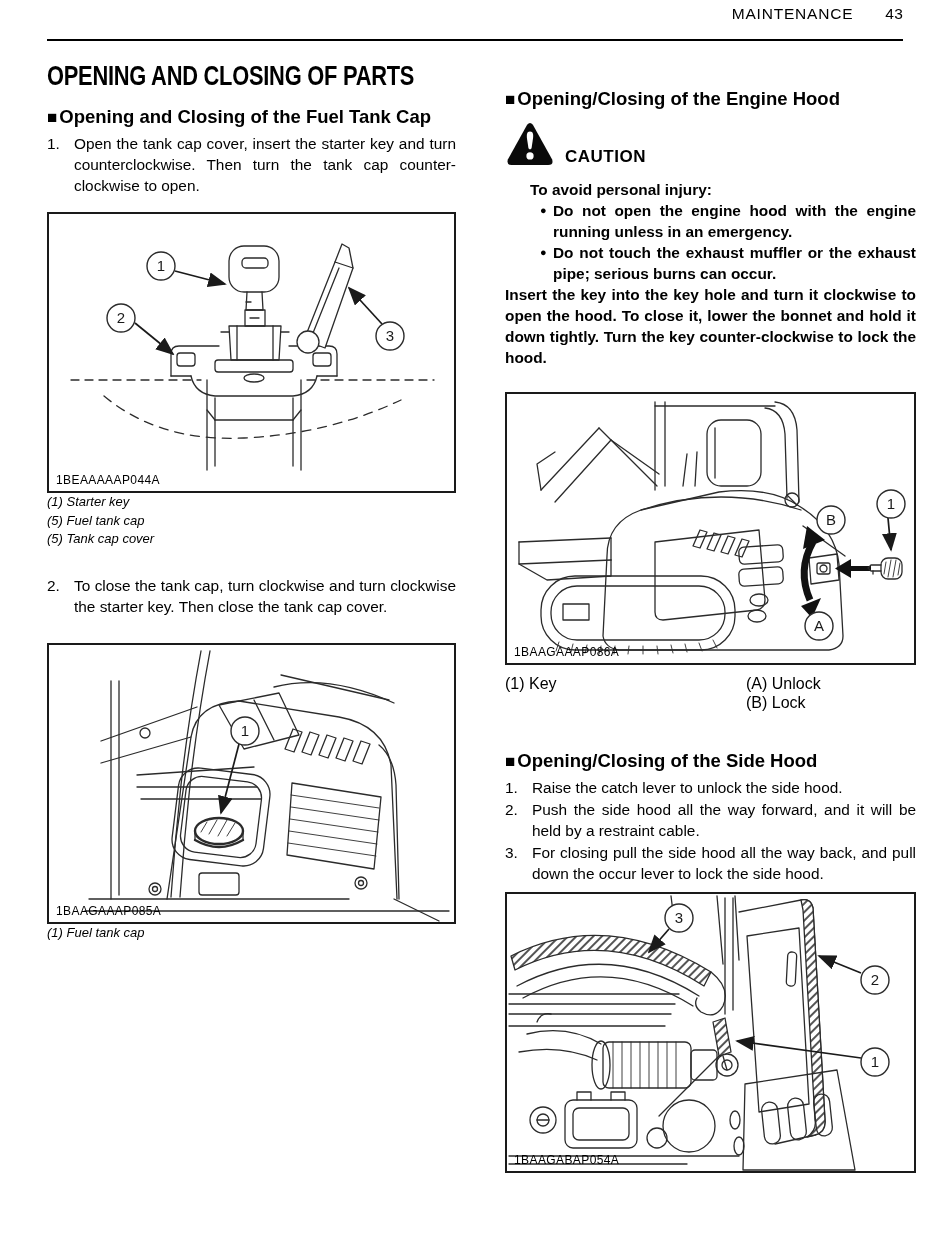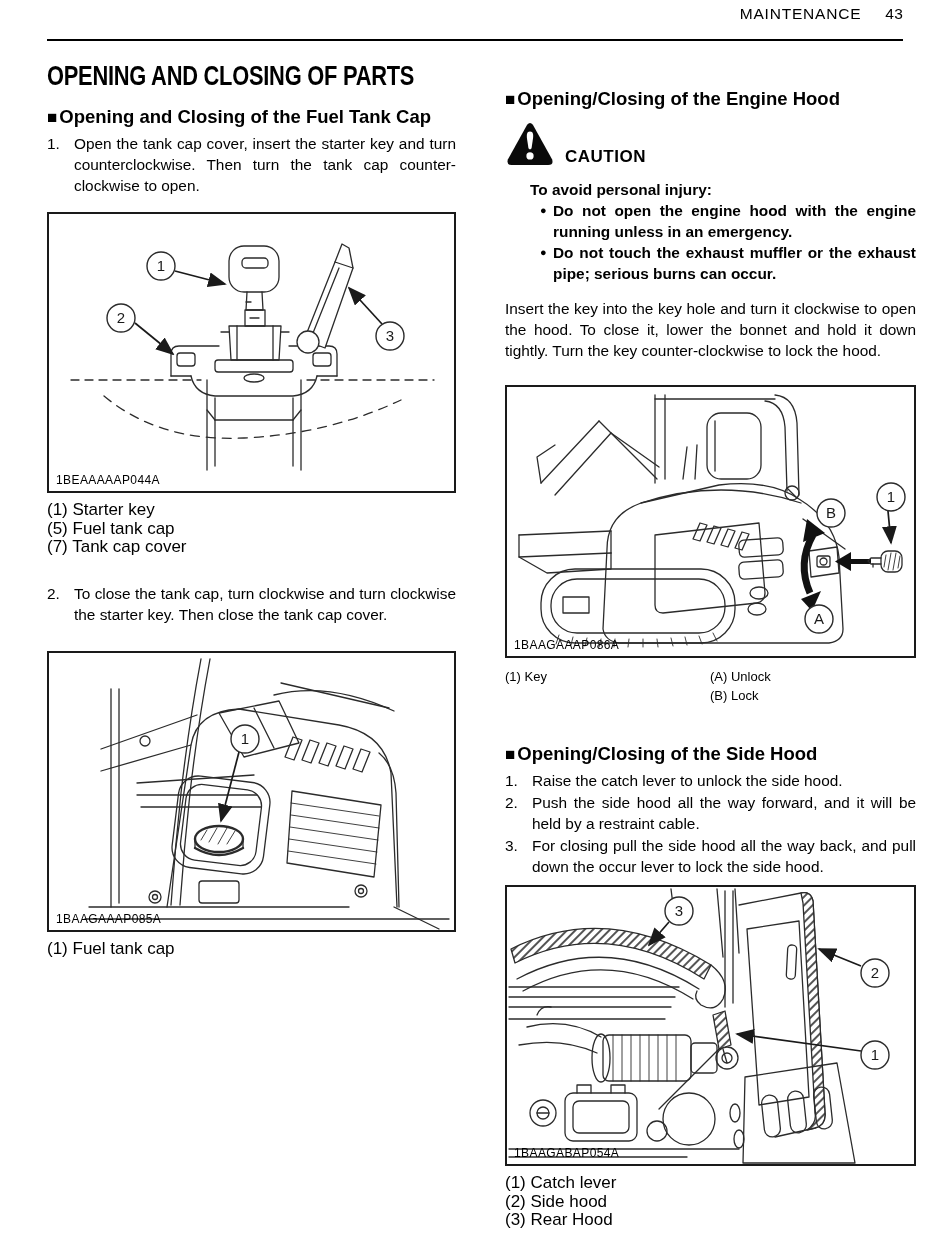--- a/index.html
+++ b/index.html
@@ -3,21 +3,21 @@
 <meta charset="utf-8">
 <style>
   html,body { margin:0; padding:0; background:#fff; }
   .page {
     position:relative; width:950px; height:1257px; background:#fff; color:#000;
     font-family:"Liberation Sans", sans-serif; overflow:hidden;
   }
   
   .header-meta { position:absolute; top:5px; left:47px; width:856px; text-align:right;
     font-size:15.5px; letter-spacing:0.8px; }
-  .header-meta .page-num { margin-left:24px; letter-spacing:0.2px; }
+  .header-meta .page-num { margin-left:32px; letter-spacing:0.2px; }
   .header-rule { position:absolute; top:39px; left:47px; width:856px; height:2px; background:#000; }
 
   .col { position:absolute; top:54px; }
   .col-left  { left:47px;  width:409px; }
   .col-right { left:505px; width:411px; top:88px; }
 
   .page-title { margin:6px 0 0 0; font-size:28px; font-weight:bold; white-space:nowrap;
     transform:scaleX(0.78); transform-origin:left center; letter-spacing:-0.3px; }
 
   .section-heading { margin:0; font-size:18.5px; font-weight:bold; white-space:nowrap;
@@ -29,39 +29,39 @@
   .body-text { font-size:15.4px; line-height:21px; }
   .step { display:flex; margin-top:5px; }
   .step + .step { margin-top:1px; }
   .step-num { width:27px; flex:none; }
   .step-text { flex:1; text-align:justify; }
 
   .figure { position:relative; border:2px solid #1a1a1a; background:#fff; }
   .figure svg { display:block; }
   .fig-caption { position:absolute; left:7px; bottom:4px; font-size:12px; letter-spacing:0.4px;text-align:right; }
 
-  .legend { margin-top:8px; font-size:17px; line-height:18.5px; }
-  .legend-row { display:flex; margin-top:10px; font-size:13px; line-height:18.5px; }
+  .legend { font-size:13px; line-height:18.5px;font-style:italic; }
+  .legend-row { display:flex; margin-top:10px; font-size:16px; line-height:18.5px;gap:36px; }
   .legend-col1 { width:205px; }
 
   #fig1 { margin-top:16px; }
   #fig2 { margin-top:26px; }
   #fig3 { margin-top:24px; }
   #fig4 { margin-top:8px; }
   .step2-block { margin-top:26px; }
 
   .caution-head { display:flex; align-items:flex-end; margin-top:11px; height:46px; }
   .caution-icon svg { width:50px; height:46px; display:block; }
   .caution-label { font-size:17px; font-weight:bold; line-height:1; margin-left:10px;
     padding-bottom:2px; letter-spacing:0.5px; }
   .caution-body { margin-left:25px; margin-top:12px; font-weight:bold; }
   .bullet { display:flex; margin-left:10px; }
   .bullet-dot { width:13px; flex:none; font-size:11px; line-height:21px; }
   .bullet-text { flex:1; text-align:justify; }
-  .para { margin-top:14px; text-align:justify; }
+  .para { text-align:justify;font-weight:bold; }
 
   
   .draw { stroke:#2b2b2b; fill:none; stroke-width:1.3; stroke-linecap:round; stroke-linejoin:round; }
   .thin { stroke-width:0.9; }
   .callout circle { fill:#fff; stroke:#2b2b2b; stroke-width:1.4; }
   .callout text { fill:#1a1a1a; stroke:none; font-size:15px; text-anchor:middle;
     font-family:"Liberation Sans", sans-serif; }
   .arrow { stroke:#1a1a1a; stroke-width:1.7; fill:none; }
   .solid { fill:#111; stroke:none; }
 </style>
@@ -156,21 +156,21 @@
           <circle cx="341" cy="122" r="14"></circle>
             <text x="341" y="127">3</text>
         </g>
       </svg>
       <span class="fig-caption">1BEAAAAAP044A</span>
     </div>
 
     <div class="legend">
       <div>(1) Starter key</div>
       <div>(5) Fuel tank cap</div>
-      <div>(7) Tank cap cover</div>
+      <div>(5) Tank cap cover</div>
     </div>
 
     <div class="step body-text step2-block">
       <span class="step-num">2.</span>
       <span class="step-text">To close the tank cap, turn clockwise and turn clockwise the starter key. Then close the tank cap cover.</span>
     </div>
 
     <div class="figure" id="fig2">
       <svg width="405" height="277" viewBox="0 0 405 277">
         <defs>
@@ -512,20 +512,15 @@
             <text x="368" y="91">2</text>
         </g>
         <g class="callout">
           <circle cx="368" cy="168" r="14"></circle>
             <text x="368" y="173">1</text>
         </g>
       </svg>
       <span class="fig-caption">1BAAGABAP054A</span>
     </div>
 
-    <div class="legend">
-      <div>(1) Catch lever</div>
-      <div>(2) Side hood</div>
-      <div>(3) Rear Hood</div>
-    </div>
   </div>
 
 </div>
 
 </body></html>

